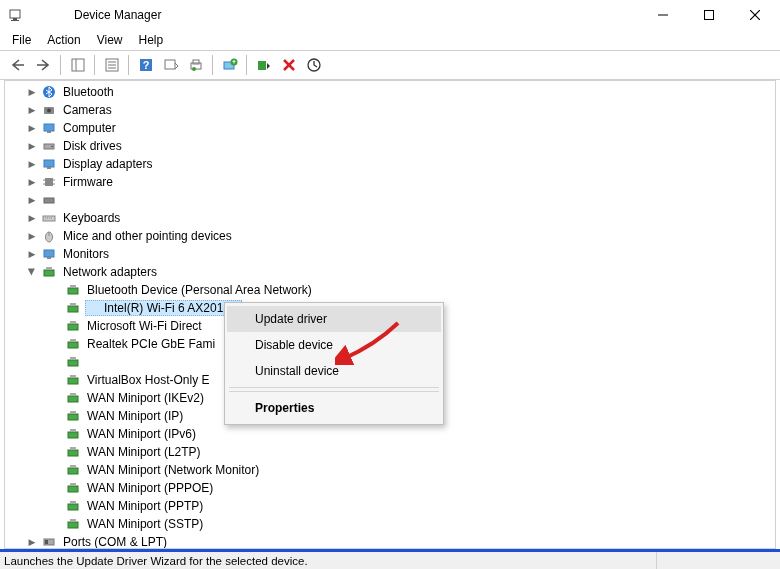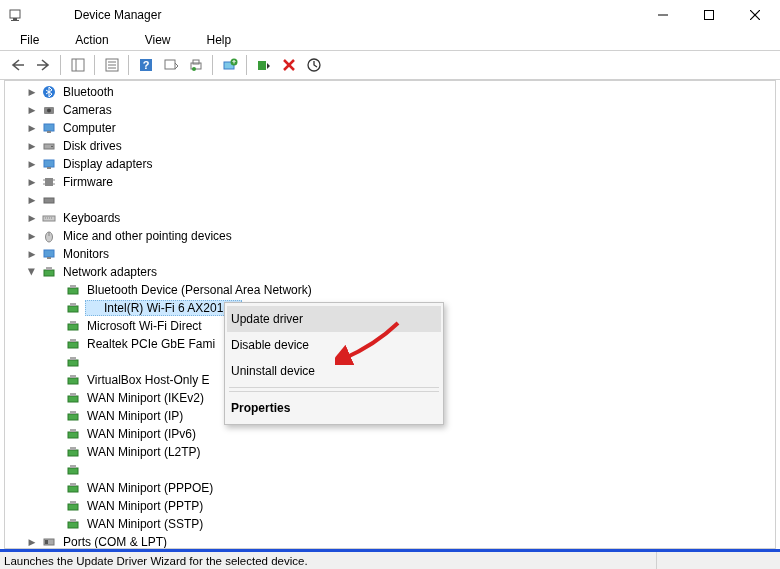--- a/index.html
+++ b/index.html
@@ -4,38 +4,38 @@
   <style>
     * { box-sizing: border-box; margin: 0; padding: 0; font-family: "Segoe UI", Tahoma, sans-serif; }
     body { background: #fff; width: 780px; height: 569px; overflow: hidden; position: relative; }
     
     .titlebar { height: 30px; display: flex; align-items: center; padding: 0 2px 0 8px; border-bottom: none; gap: 44px; }
     .titlebar .app-icon { width: 16px; height: 16px; margin-right: 6px; }
     .titlebar .title { font-size: 12px; flex: 1; }
     .winbtns { display: flex; height: 100%; }
     .winbtn { width: 46px; display: flex; align-items: center; justify-content: center; font-size: 14px; }
     
-    .menubar { height: 20px; display: flex; align-items: center; padding: 0 12px; font-size: 12px; gap: 20px; }
+    .menubar { height: 20px; display: flex; align-items: center; padding: 0 4px; font-size: 12px; gap: 0; }
     .menubar span { padding: 2px 8px; border-radius: 2px; }
     
     .toolbar { height: 30px; display: flex; align-items: center; padding: 3px 6px; border: 1px solid #d0d0d0; border-left: none; border-right: none; gap: 0; }
     .tbtn { width: 23px; height: 22px; display: flex; align-items: center; justify-content: center; margin: 0 1px; border-radius: 2px; }
     .tsep { width: 1px; height: 20px; background: #c0c0c0; margin: 0 4px; }
     
     .tree { position: absolute; top: 80px; left: 4px; right: 4px; bottom: 20px; border: 1px solid #d0d0d0; overflow-y: scroll; font-size: 12px; padding: 2px 0; background: #fff; }
     .node { display: flex; align-items: center; height: 18px; white-space: nowrap; }
     .node.l1 { padding-left: 20px; }
     .node.l2 { padding-left: 58px; }
     .chev { width: 14px; height: 14px; display: flex; align-items: center; justify-content: center; color: #6b6b6b; font-size: 9px; }
     .nicon { width: 16px; height: 16px; margin: 0 4px 0 2px; display: flex; align-items: center; justify-content: center; }
     .label { padding: 0 2px; }
     .selected .label { background: #cce8ff; border: 1px dotted #7ab4e0; padding: 0 18px; }
     
     .ctxmenu { position: absolute; left: 224px; top: 302px; width: 220px; background: #f5f5f5; border: 1px solid #c0c0c0; box-shadow: 2px 3px 6px rgba(0,0,0,0.25); font-size: 12px; padding: 3px 2px; z-index: 10; }
-    .ctxitem { padding: 6px 4px; }
+    .ctxitem { padding: 6px 28px; }
     .ctxitem.hover { background: #e0e0e0; }
     .ctxsep { height: 1px; background: #d4d4d4; margin: 3px 2px; }
     .ctxbold { font-weight: 600; }
     
     .arrow { position: absolute; left: 335px; top: 315px; width: 70px; height: 50px; z-index: 11; pointer-events: none; }
     
     .statusbar { position: absolute; left: 0; right: 0; bottom: 0; height: 20px; display: flex; align-items: center; padding: 0 4px; font-size: 11.5px; background: #f0f0f0; border-top: 3px solid #1d4ed8; }
     .statusbar .statdiv { margin-left: auto; width: 120px; height: 100%; border-left: 1px solid #d0d0d0; }
     
     ::-webkit-scrollbar { width: 17px; }
@@ -359,20 +359,21 @@
       </span>
       <span class="label">WAN Miniport (L2TP)</span>
     </div>
   <div class="node l2">
       <span class="nicon">
         <svg width="14" height="14">
           <rect x="2" y="5" width="10" height="6" fill="#4aa84a" stroke="#2a7a2a"></rect>
           <rect x="4" y="2" width="6" height="3" fill="#aaa"></rect>
         </svg>
       </span>
+      <span class="label">WAN Miniport (Network Monitor)</span>
     </div>
   <div class="node l2">
       <span class="nicon">
         <svg width="14" height="14">
           <rect x="2" y="5" width="10" height="6" fill="#4aa84a" stroke="#2a7a2a"></rect>
           <rect x="4" y="2" width="6" height="3" fill="#aaa"></rect>
         </svg>
       </span>
       <span class="label">WAN Miniport (PPPOE)</span>
     </div>

